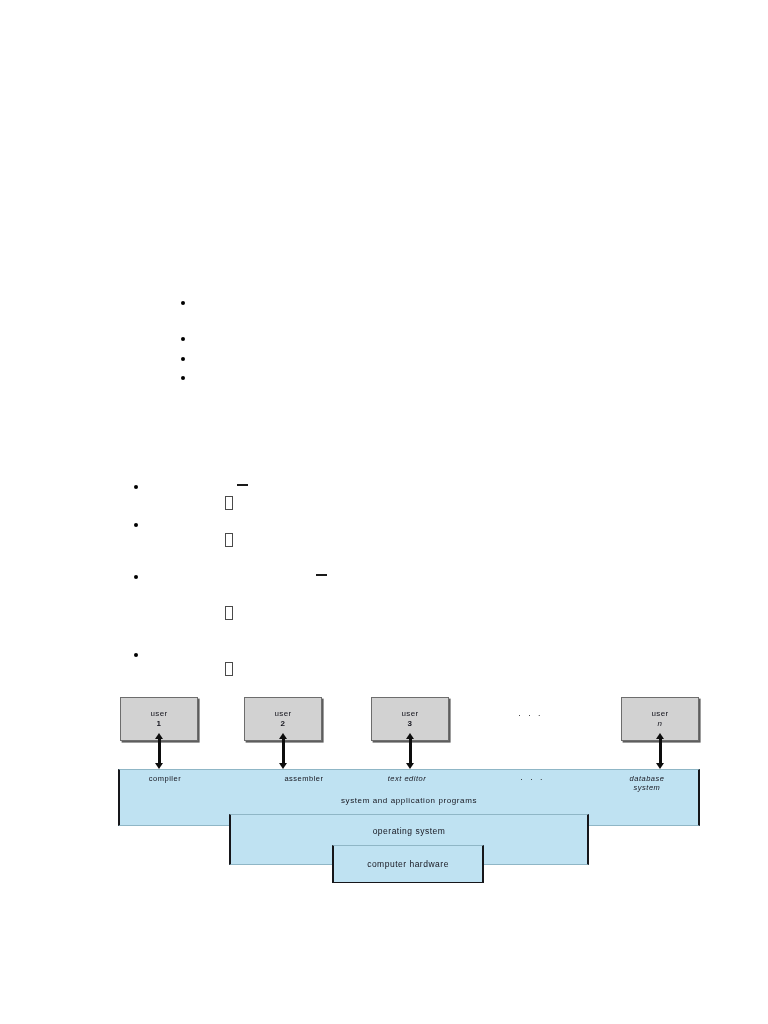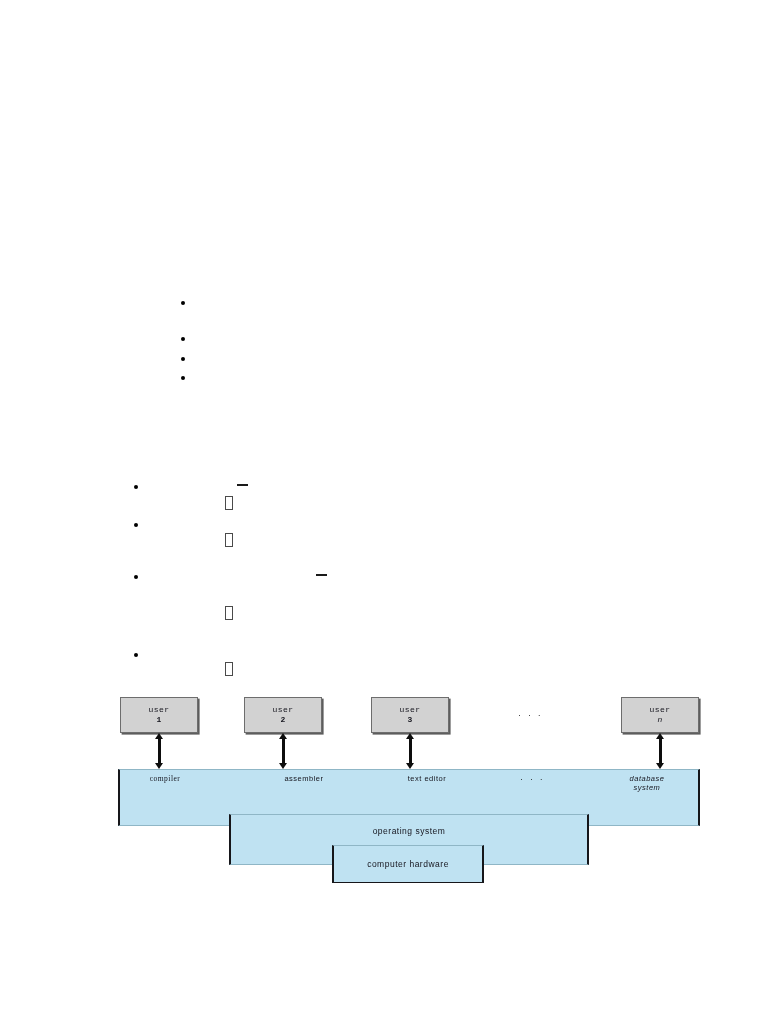--- a/index.html
+++ b/index.html
@@ -64,23 +64,22 @@
     box-sizing: border-box;
     display: flex;
     flex-direction: column;
     align-items: center;
     justify-content: center;
     font-size: 8px;
     line-height: 10px;
     letter-spacing: 0.4px;
     color: #15151e;
     width: 78px;
-    height: 36px;
+    height: 44px;
     top: 9px;
-    font-family: Liberation Mono, monospace;
   }
   .user-box .u-name { display: block; }
   .user-box .u-num  { display: block; font-weight: bold; }
   .user-box .u-num.ital { font-style: italic; font-weight: normal; }
 
   .arrow {
     position: absolute;
     top: 45px;
     height: 36px;
     width: 9px;
@@ -249,26 +248,27 @@
       <div class="shaft"></div>
       <div class="head-dn"></div>
     </div>
     <div class="arrow" style="left:656px;">
       <div class="head-up"></div>
       <div class="shaft"></div>
       <div class="head-dn"></div>
     </div>
 
     <div class="progs-bar">
-      <div class="prog-label" style="left:10px; width:70px;font-family:Liberation Serif, serif;">compiler</div>
+      <div class="prog-label" style="left:10px; width:70px;">compiler</div>
       <div class="prog-label" style="left:144px; width:80px;">assembler</div>
-      <div class="prog-label" style="left:264px; width:86px;">text editor</div>
+      <div class="prog-label" style="left:244px; width:86px;font-style:italic;">text editor</div>
       <div class="prog-label" style="left:484px; width:86px; line-height:9px;font-style:italic;">database
 system</div>
       <div class="dots" style="left:400px; top:4px;">· · ·</div>
+      <div class="progs-caption">system and application programs</div>
     </div>
 
     <div class="os-box">
       <div class="cap">operating system</div>
     </div>
   </div>
 
   <div class="hw-box">
     <div class="cap">computer hardware</div>
   </div>

